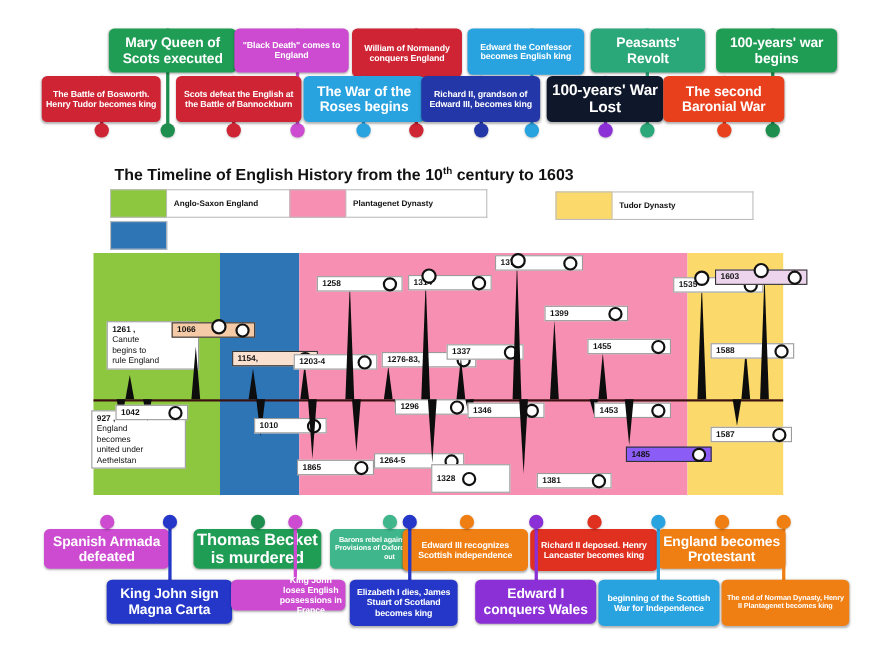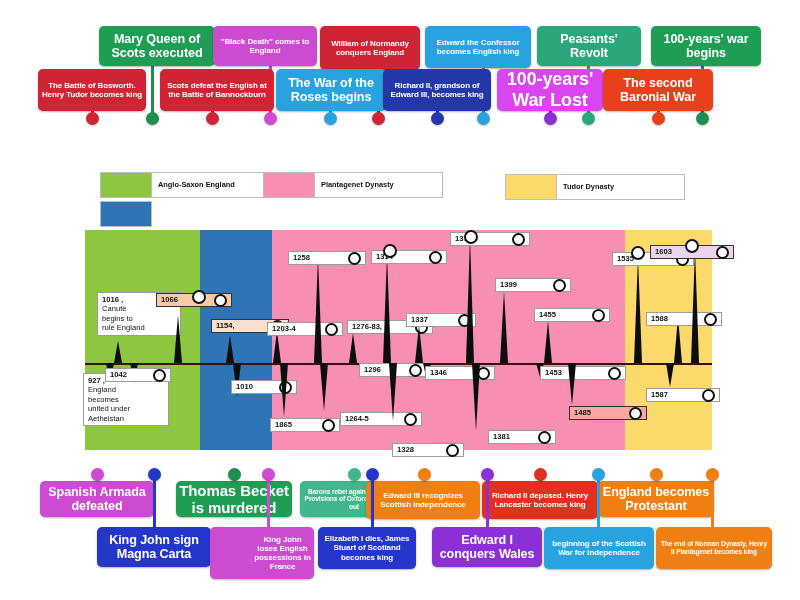--- a/index.html
+++ b/index.html
@@ -101,27 +101,28 @@
       <div class="stem" style="left: 210.5px; top: 69px; height: 49px; background: rgb(206, 36, 52);"></div>
       <div class="card" style="left: 160px; top: 69px; width: 114px; height: 42px; background: rgb(206, 36, 52); font-size: 8px;">Scots defeat the English at the Battle of Bannockburn</div>
       <div class="dot" style="left: 205.5px; top: 112px; background: rgb(206, 36, 52);"></div>
       <div class="stem" style="left: 328.5px; top: 69px; height: 49px; background: rgb(41, 163, 224);"></div>
       <div class="card" style="left: 276px; top: 69px; width: 110px; height: 42px; background: rgb(41, 163, 224); font-size: 12.6px;">The War of the Roses begins</div>
       <div class="dot" style="left: 323.5px; top: 112px; background: rgb(41, 163, 224);"></div>
       <div class="stem" style="left: 435.5px; top: 69px; height: 49px; background: rgb(36, 55, 168);"></div>
       <div class="card" style="left: 383px; top: 69px; width: 108px; height: 42px; background: rgb(36, 55, 168); font-size: 8px;">Richard II, grandson of Edward III, becomes king</div>
       <div class="dot" style="left: 430.5px; top: 112px; background: rgb(36, 55, 168);"></div>
       <div class="stem" style="left: 548.5px; top: 69px; height: 49px; background: rgb(139, 48, 214);"></div>
-      <div class="card" style="left: 497px; top: 69px; width: 106px; height: 42px; background: #d946ef; font-size: 18px;">100-years' War Lost</div>
+      <div class="card" style="left: 497px; top: 69px; width: 106px; height: 42px; background: #0f172a; font-size: 14px;">100-years' War Lost</div>
       <div class="dot" style="left: 543.5px; top: 112px; background: rgb(139, 48, 214);"></div>
       <div class="stem" style="left: 656.5px; top: 69px; height: 49px; background: rgb(232, 64, 28);"></div>
       <div class="card" style="left: 603px; top: 69px; width: 110px; height: 42px; background: rgb(232, 64, 28); font-size: 12.6px;">The second Baronial War</div>
       <div class="dot" style="left: 651.5px; top: 112px; background: rgb(232, 64, 28);"></div>
     </div>
 
+  <div id="title"><span>The Timeline of English History from the 10</span><sup>th</sup><span> century to 1603</span></div>
 
   <div id="legend">
       <div class="legend-item" style="left: 100px; top: 172px;">
         <div class="legend-swatch" style="background: rgb(141, 198, 63);"></div>
         <div class="legend-text" style="width: 113px;">Anglo-Saxon England</div>
       </div>
       <div class="legend-item" style="left: 100px; top: 201px;">
         <div class="legend-swatch" style="background: rgb(46, 117, 182);"></div>
       </div>
       <div class="legend-item" style="left: 263px; top: 172px;">
@@ -139,21 +140,21 @@
         <div class="band" style="left: 0px; width: 115px; background: rgb(141, 198, 63);"></div>
         <div class="band" style="left: 115px; width: 72px; background: rgb(46, 117, 182);"></div>
         <div class="band" style="left: 187px; width: 353px; background: rgb(247, 143, 179);"></div>
         <div class="band" style="left: 540px; width: 87px; background: rgb(251, 217, 107);"></div>
       </div>
     <div id="axis"></div>
     <div id="events">
         <div style="position: absolute; left: 21px; width: 0px; height: 0px; border-left: 4px solid transparent; border-right: 4px solid transparent; top: 133px; border-top: 22px solid rgb(13, 13, 13);"></div>
         <div class="dlabel multi" style="left: -2px; top: 143px; width: 86px;"><b>927 ,</b><br>England<br>becomes<br>united under<br>Aethelstan</div>
         <div style="position: absolute; left: 29px; width: 0px; height: 0px; border-left: 4px solid transparent; border-right: 4px solid transparent; top: 111px; border-bottom: 22px solid rgb(13, 13, 13);"></div>
-        <div class="dlabel multi" style="left: 12px; top: 62px; width: 84px;"><b>1016 ,</b><br>Canute<br>begins to<br>rule England</div>
+        <div class="dlabel multi" style="left: 12px; top: 62px; width: 84px;"><b>1261 ,</b><br>Canute<br>begins to<br>rule England</div>
         <div style="position: absolute; left: 45px; width: 0px; height: 0px; border-left: 4px solid transparent; border-right: 4px solid transparent; top: 133px; border-top: 20px solid rgb(13, 13, 13);"></div>
         <div class="dlabel" style="left: 20px; top: 138px; width: 66px; justify-content: space-between; height: 14px;">
           <span>1042</span>
           <span class="ring"></span>
         </div>
         <div style="position: absolute; left: 89px; width: 0px; height: 0px; border-left: 4px solid transparent; border-right: 4px solid transparent; top: 85px; border-bottom: 48px solid rgb(13, 13, 13);"></div>
         <div class="dlabel" style="left: 71px; top: 63px; width: 76px; background: rgb(245, 203, 167); border: 1.6px solid rgb(51, 51, 51); justify-content: space-between; height: 14px;">
           <span>1066</span>
           <span class="ring"></span>
         </div>
@@ -196,21 +197,21 @@
         <div class="dlabel" style="left: 274px; top: 133px; width: 68px; justify-content: space-between; height: 14px;">
           <span>1296</span>
           <span class="ring"></span>
         </div>
         <div style="position: absolute; left: 298px; width: 0px; height: 0px; border-left: 4px solid transparent; border-right: 4px solid transparent; top: 25px; border-bottom: 108px solid rgb(13, 13, 13);"></div>
         <div class="dlabel" style="left: 286px; top: 20px; width: 76px; justify-content: space-between; height: 14px;">
           <span>1314</span>
           <span class="ring"></span>
         </div>
         <div style="position: absolute; left: 304px; width: 0px; height: 0px; border-left: 4px solid transparent; border-right: 4px solid transparent; top: 133px; border-top: 58px solid rgb(13, 13, 13);"></div>
-        <div class="dlabel" style="left: 307px; top: 192px; width: 72px; justify-content: space-between; height: 14px; margin-top: 21px;">
+        <div class="dlabel" style="left: 307px; top: 192px; width: 72px; justify-content: flex-start; height: 26px;">
           <span>1328</span>
           <span class="ring"></span>
         </div>
         <div style="position: absolute; left: 330px; width: 0px; height: 0px; border-left: 4px solid transparent; border-right: 4px solid transparent; top: 95px; border-bottom: 38px solid rgb(13, 13, 13);"></div>
         <div class="dlabel" style="left: 321px; top: 83px; width: 70px; justify-content: space-between; height: 14px;">
           <span>1337</span>
           <span class="ring"></span>
         </div>
         <div style="position: absolute; left: 338px; width: 0px; height: 0px; border-left: 4px solid transparent; border-right: 4px solid transparent; top: 133px; border-top: 18px solid rgb(13, 13, 13);"></div>
         <div class="dlabel" style="left: 340px; top: 136px; width: 70px; justify-content: space-between; height: 14px;">
@@ -226,31 +227,31 @@
         <div class="dlabel" style="left: 403px; top: 200px; width: 68px; justify-content: space-between; height: 14px;">
           <span>1381</span>
           <span class="ring"></span>
         </div>
         <div style="position: absolute; left: 415px; width: 0px; height: 0px; border-left: 4px solid transparent; border-right: 4px solid transparent; top: 61px; border-bottom: 72px solid rgb(13, 13, 13);"></div>
         <div class="dlabel" style="left: 410px; top: 48px; width: 76px; justify-content: space-between; height: 14px;">
           <span>1399</span>
           <span class="ring"></span>
         </div>
         <div style="position: absolute; left: 451px; width: 0px; height: 0px; border-left: 4px solid transparent; border-right: 4px solid transparent; top: 133px; border-top: 14px solid rgb(13, 13, 13);"></div>
-        <div class="dlabel" style="left: 455px; top: 136px; width: 86px; justify-content: space-between; height: 14px;">
+        <div class="dlabel" style="left: 455px; top: 136px; width: 70px; justify-content: space-between; height: 14px;">
           <span>1453</span>
           <span class="ring"></span>
         </div>
         <div style="position: absolute; left: 459px; width: 0px; height: 0px; border-left: 4px solid transparent; border-right: 4px solid transparent; top: 91px; border-bottom: 42px solid rgb(13, 13, 13);"></div>
         <div class="dlabel" style="left: 449px; top: 78px; width: 76px; justify-content: space-between; height: 14px;">
           <span>1455</span>
           <span class="ring"></span>
         </div>
         <div style="position: absolute; left: 483px; width: 0px; height: 0px; border-left: 4px solid transparent; border-right: 4px solid transparent; top: 133px; border-top: 42px solid rgb(13, 13, 13);"></div>
-        <div class="dlabel" style="left: 484px; top: 176px; width: 78px; background: #fca5a5; border: 1.6px solid rgb(51, 51, 51); justify-content: space-between; height: 14px;">
+        <div class="dlabel" style="left: 484px; top: 176px; width: 78px; background: #8b5cf6; border: 1.6px solid rgb(51, 51, 51); justify-content: space-between; height: 14px;">
           <span>1485</span>
           <span class="ring"></span>
         </div>
         <div style="position: absolute; left: 549px; width: 0px; height: 0px; border-left: 4px solid transparent; border-right: 4px solid transparent; top: 27px; border-bottom: 106px solid rgb(13, 13, 13);"></div>
         <div class="dlabel" style="left: 527px; top: 22px; width: 82px; justify-content: space-between; height: 14px;">
           <span>1535</span>
           <span class="ring"></span>
         </div>
         <div style="position: absolute; left: 581px; width: 0px; height: 0px; border-left: 4px solid transparent; border-right: 4px solid transparent; top: 133px; border-top: 24px solid rgb(13, 13, 13);"></div>
         <div class="dlabel" style="left: 561px; top: 158px; width: 74px; justify-content: space-between; height: 14px;">
@@ -291,21 +292,21 @@
       <div class="stem" style="left: 538.5px; top: 472px; height: 17px; background: rgb(224, 48, 32);"></div>
       <div class="card" style="left: 482px; top: 481px; width: 116px; height: 38px; background: rgb(224, 48, 32); font-size: 8px;">Richard II deposed. Henry Lancaster becomes king</div>
       <div class="dot" style="left: 533.5px; top: 468px; background: rgb(224, 48, 32);"></div>
       <div class="stem" style="left: 654.5px; top: 472px; height: 17px; background: rgb(240, 127, 19);"></div>
       <div class="card" style="left: 598px; top: 481px; width: 116px; height: 36px; background: rgb(240, 127, 19); font-size: 12.6px;">England becomes Protestant</div>
       <div class="dot" style="left: 649.5px; top: 468px; background: rgb(240, 127, 19);"></div>
       <div class="stem" style="left: 152.5px; top: 472px; height: 63px; background: rgb(36, 55, 200);"></div>
       <div class="card" style="left: 97px; top: 527px; width: 114px; height: 40px; background: rgb(36, 55, 200); font-size: 12.6px;">King John sign Magna Carta</div>
       <div class="dot" style="left: 147.5px; top: 468px; background: rgb(36, 55, 200);"></div>
       <div class="stem" style="left: 266.5px; top: 472px; height: 63px; background: rgb(204, 75, 209);"></div>
-      <div class="card" style="left: 210px; top: 527px; width: 104px; height: 52px; background: rgb(204, 75, 209); font-size: 8px; padding-left: 44px;">King John loses English possessions in France</div>
+      <div class="card" style="left: 210px; top: 527px; width: 104px; height: 28px; background: rgb(204, 75, 209); font-size: 8px; padding-left: 44px;">King John loses English possessions in France</div>
       <div class="dot" style="left: 261.5px; top: 468px; background: rgb(204, 75, 209);"></div>
       <div class="stem" style="left: 370.5px; top: 472px; height: 63px; background: rgb(36, 55, 200);"></div>
       <div class="card" style="left: 318px; top: 527px; width: 98px; height: 42px; background: rgb(36, 55, 200); font-size: 8px;">Elizabeth I dies, James Stuart of Scotland becomes king</div>
       <div class="dot" style="left: 365.5px; top: 468px; background: rgb(36, 55, 200);"></div>
       <div class="stem" style="left: 485.5px; top: 472px; height: 63px; background: rgb(139, 48, 214);"></div>
       <div class="card" style="left: 432px; top: 527px; width: 110px; height: 40px; background: rgb(139, 48, 214); font-size: 12.6px;">Edward I conquers Wales</div>
       <div class="dot" style="left: 480.5px; top: 468px; background: rgb(139, 48, 214);"></div>
       <div class="stem" style="left: 596.5px; top: 472px; height: 63px; background: rgb(41, 163, 224);"></div>
       <div class="card" style="left: 544px; top: 527px; width: 110px; height: 42px; background: rgb(41, 163, 224); font-size: 8px;">beginning of the Scottish War for Independence</div>
       <div class="dot" style="left: 591.5px; top: 468px; background: rgb(41, 163, 224);"></div>

